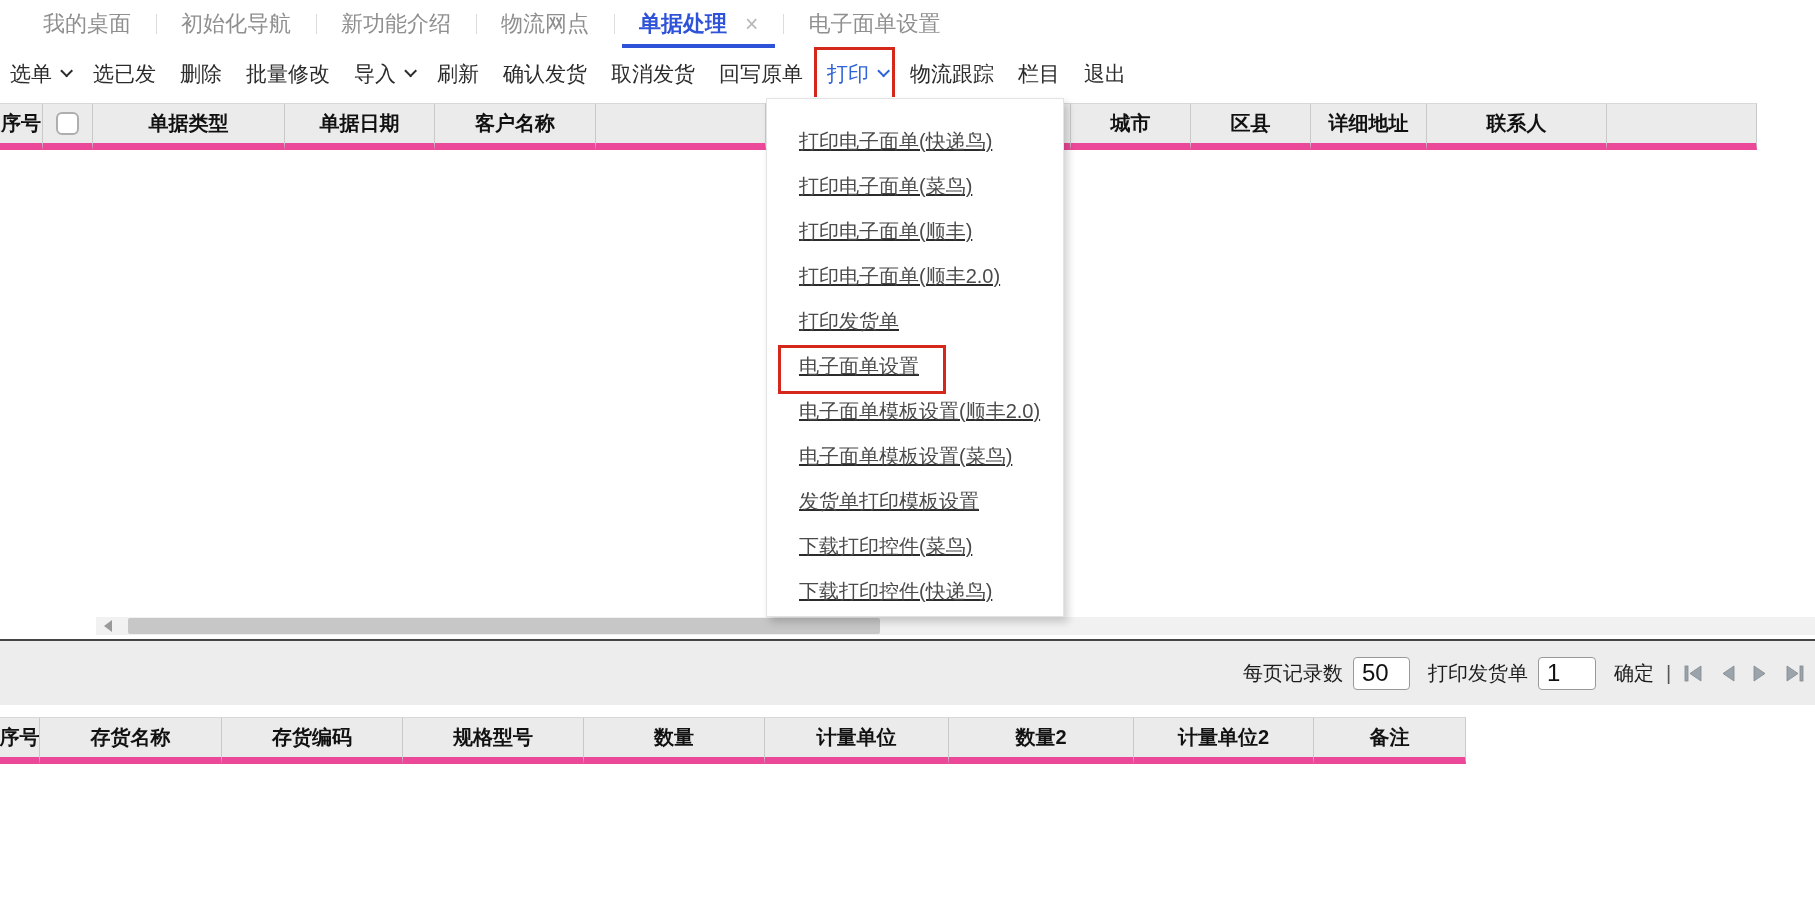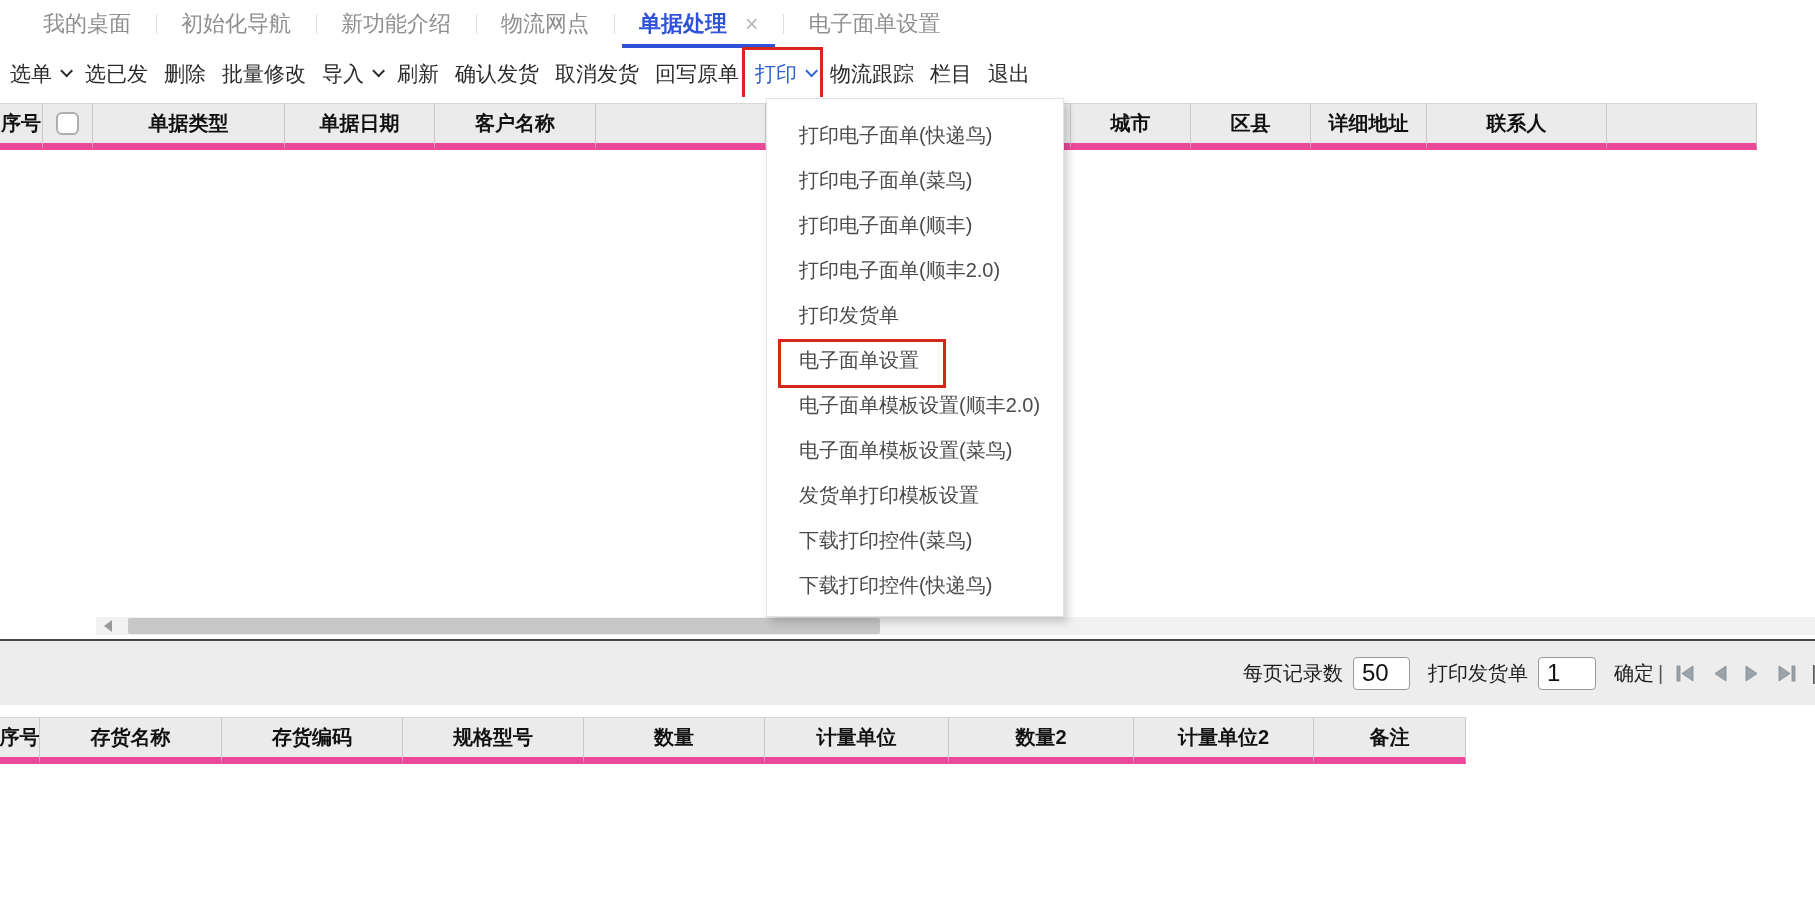--- a/index.html
+++ b/index.html
@@ -20,21 +20,21 @@
     height:20px; width:1px; background:#ddd; }
   .tab.active { color:#2e53d8; font-weight:bold; }
   .tab.active::after { content:''; position:absolute; left:8px; right:8px;
     bottom:0; height:4px; background:#2e53d8; }
   .tab .close-x { display:none; }
   .tab.closable .close-x { display:inline-block; margin-left:18px; color:#b9b9b9;
     font-size:23px; font-weight:normal; }
 
   
   .toolbar { position:absolute; left:0; top:48px; width:100%; height:52px;
-    display:flex; align-items:center; gap:16px; padding-left:10px;
+    display:flex; align-items:center; gap:24px; padding-left:10px;
     font-size:21px; background:#fff; }
   .tbtn { position:relative; display:flex; align-items:center; white-space:nowrap; color:#2b2b2b; }
   .tbtn.active { color:#2e62d8; }
   .tbtn .chev { display:none; }
   .tbtn.has-chevron .chev { display:inline-block; width:9px; height:9px;
     border-right:2.5px solid currentColor; border-bottom:2.5px solid currentColor;
     transform:rotate(45deg) translate(-1px,-4px); margin-left:8px; }
   .tbtn.flagged::after { content:''; position:absolute; left:-13px; right:-9px;
     top:-13px; bottom:-13px; border:3px solid #d5281b; }
 
@@ -69,21 +69,21 @@
   #grid2-header > div:nth-of-type(8){width:180px}
   #grid2-header > div:nth-of-type(9){width:152px}
   #grid2-header > div:nth-of-type(10){width:154px}
   .ghead .cb { display:none; }
   .ghead .is-checkbox .cb { display:inline-block; width:23px; height:23px;
     border:2px solid #aeaeae; border-radius:6px; background:#fff; }
 
   
   .menu { position:absolute; left:766px; top:98px; width:298px; height:519px;
     background:#fff; border:1px solid #e3e3e3; box-shadow:4px 5px 8px rgba(0,0,0,0.18);
-    padding-top:14px; z-index:40; }
+    padding-top:20px; z-index:40;text-decoration:underline; }
   .menu-item { position:relative; height:45px; line-height:45px; padding-left:32px;
     font-size:20px; color:#4a4a4a; white-space:nowrap; }
   .menu-item.flagged::after { content:''; position:absolute; left:11px; top:1px;
     width:162px; height:43px; border:3px solid #d5281b; }
 
   
   .hscroll { position:absolute; left:96px; top:617px; width:1719px; height:18px;
     background:#f1f1f1; }
   .hs-left { position:absolute; left:8px; top:3px; width:0; height:0;
     border-top:6px solid transparent; border-bottom:6px solid transparent;
@@ -94,21 +94,21 @@
   
   .divider { position:absolute; left:0; top:639px; width:100%; height:2px; background:#454545; }
   .pagebar { position:absolute; left:0; top:641px; width:100%; height:64px; background:#ededed; }
   .pagebar-inner { position:absolute; left:1243px; top:0; height:100%;
     display:flex; align-items:center; white-space:nowrap; font-size:20px; color:#1c1c1c; }
   .pg-label { margin-right:10px; }
   .pg-input { width:57px; height:33px; border:1px solid #999; border-radius:4px;
     background:#fff; font-size:24px; padding-left:8px; margin-right:18px;
     font-family:"Liberation Sans","DejaVu Sans",sans-serif; color:#111; }
   .pg-input.w2 { width:58px; }
-  .pg-confirm { margin-right:4px; }
+  .pg-confirm { margin-right:12px; }
   .pg-sep { color:#555; margin-right:12px; }
   .pg-btn { border:none; background:none; margin-right:14px; display:flex; align-items:center; }
   .pg-btn svg { display:block; }
 
   .white-gap-top { position:absolute; left:0; top:97px; width:100%; height:6px; background:#fff; }
 </style>
 </head>
 <body>
 
 <div class="screen">

